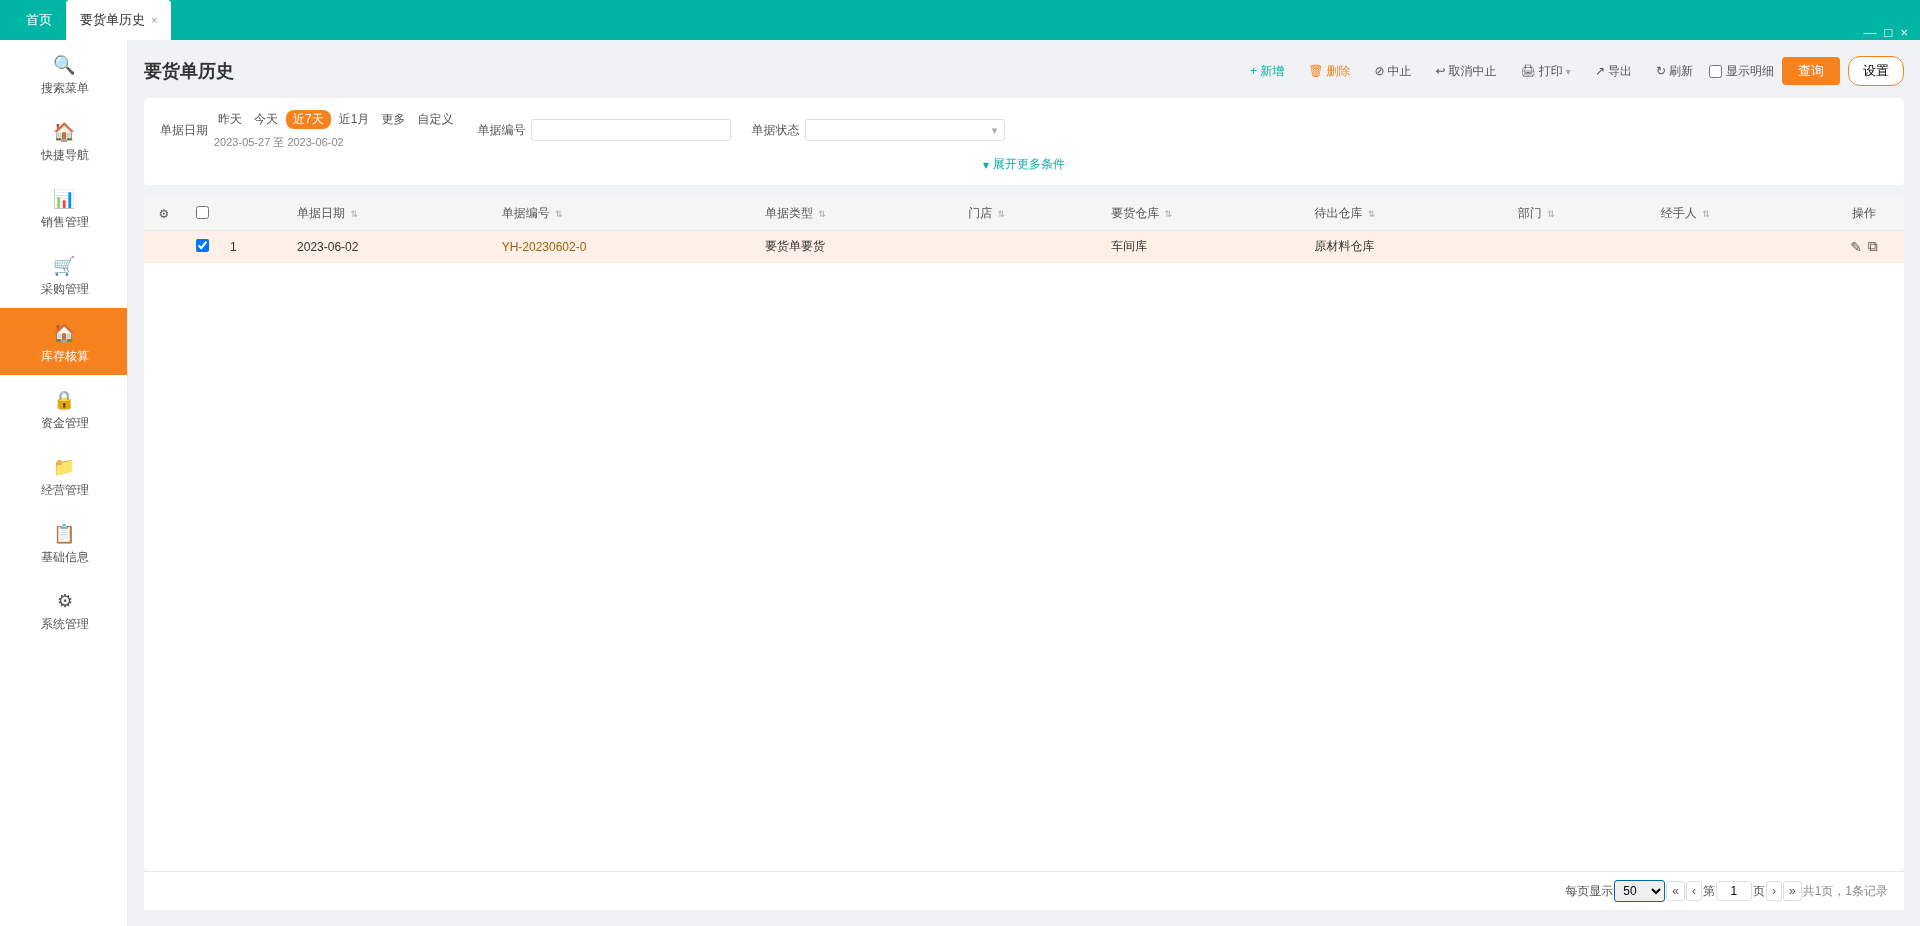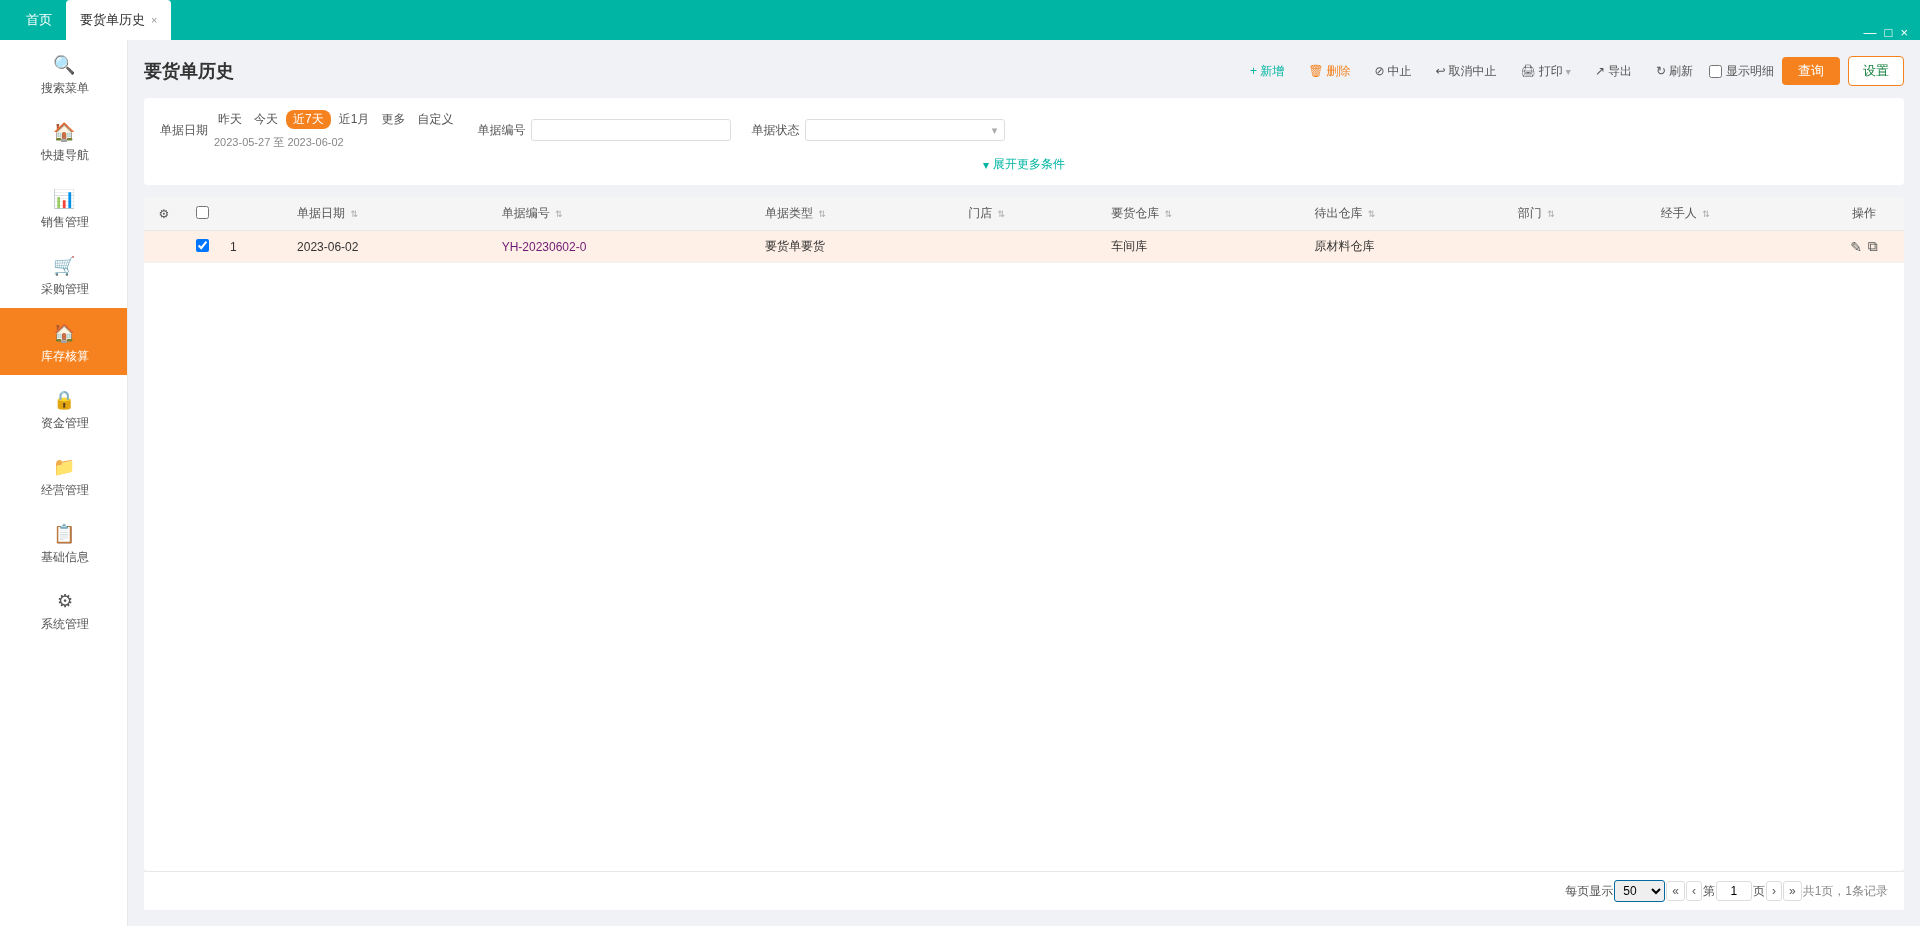--- a/index.html
+++ b/index.html
@@ -28,21 +28,21 @@
     .content { flex: 1; display: flex; flex-direction: column; overflow: hidden; padding: 16px; background: #f0f2f5; }
 
     
     .page-header { display: flex; align-items: center; justify-content: space-between; margin-bottom: 12px; }
     .page-title { font-size: 18px; font-weight: bold; color: #333; }
     .toolbar { display: flex; align-items: center; gap: 8px; }
     .toolbar-btn { display: flex; align-items: center; gap: 3px; cursor: pointer; color: #555; font-size: 12px; padding: 4px 8px; border: none; background: none; }
     .toolbar-btn.new-btn { color: #00b5a3; }
     .toolbar-btn.del-btn { color: #f5821f; }
     .toolbar-btn.query-btn { background: #f5821f; color: #fff; border-radius: 4px; padding: 5px 16px; font-size: 13px; }
-    .toolbar-btn.setting-btn { background: #fff; color: #15803d; border: 1px solid #f5821f; border-radius: 4px; padding: 5px 14px; font-size: 13px; }
+    .toolbar-btn.setting-btn { background: #fff; color: #000000; border: 1px solid #f5821f; border-radius: 12px; padding: 5px 14px; font-size: 13px; }
     .display-detail { display: flex; align-items: center; gap: 4px; font-size: 12px; color: #555; cursor: pointer; }
     .display-detail input[type=checkbox] { accent-color: #00b5a3; }
 
     
     .filter-area { background: #fff; border-radius: 4px; padding: 12px 16px; margin-bottom: 12px; }
     .filter-row { display: flex; align-items: center; gap: 20px; flex-wrap: wrap; }
     .filter-item { display: flex; align-items: center; gap: 6px; }
     .filter-label { color: #555; font-size: 12px; white-space: nowrap; }
     .date-filter-btns { display: flex; align-items: center; gap: 4px; text-align: center; }
     .date-btn { cursor: pointer; color: #555; font-size: 12px; padding: 1px 4px; }
@@ -57,21 +57,21 @@
 
     
     .table-wrap { background: #fff; border-radius: 4px; flex: 1; overflow: auto; }
     table { width: 100%; border-collapse: collapse; font-size: 12px; }
     thead tr { background: #f5f5f5; }
     thead th { padding: 8px 10px; text-align: left; color: #555; font-weight: normal; border-bottom: 1px solid #e8e8e8; white-space: nowrap; }
     thead th .sort-icon { font-size: 9px; color: #aaa; margin-left: 2px; }
     tbody tr { border-bottom: 1px solid #f0f0f0; }
     tbody tr.selected { background: #fef0e6; }
     tbody td { padding: 7px 10px; color: #333; white-space: nowrap; }
-    .link-text { color: #701a75; cursor: pointer; text-decoration: none; }
+    .link-text { color: #a16207; cursor: pointer; text-decoration: none; }
     .settings-col { width: 40px; text-align: center; }
     .check-col { width: 36px; text-align: center; }
     .op-col { width: 80px; text-align: center; }
     .op-icons { display: flex; gap: 6px; justify-content: center; align-items: center; }
     .op-icon { cursor: pointer; color: #555; font-size: 14px; }
 
     
     .table-footer { background: #fef8f0; border-top: 1px solid #e8e8e8; padding: 6px 16px; display: flex; align-items: center; font-size: 12px; color: #555; }
     .summary-label { font-weight: bold; }
 

